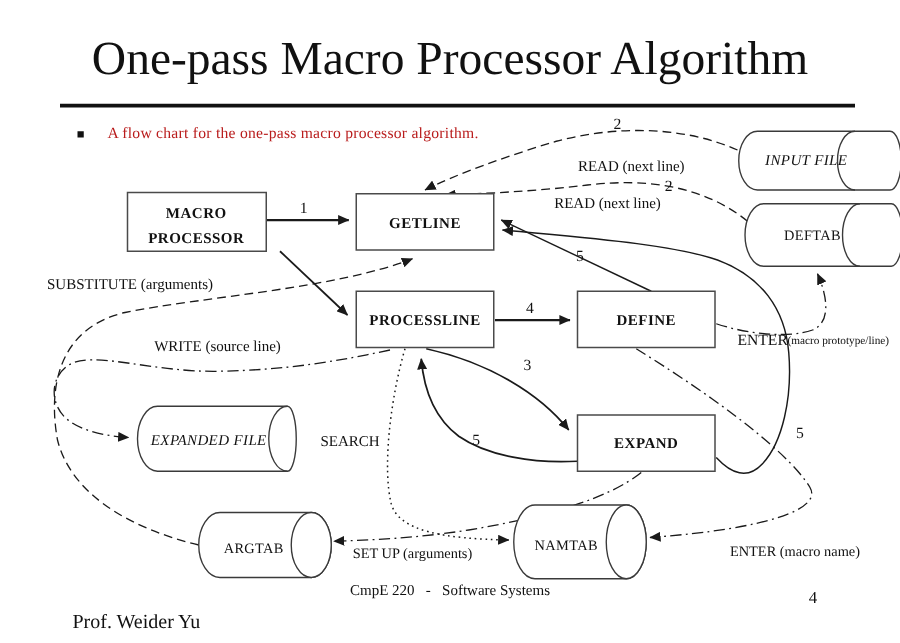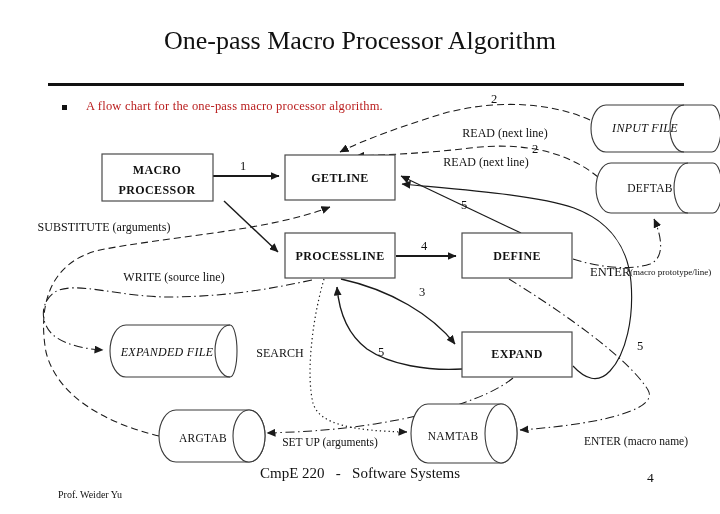--- a/index.html
+++ b/index.html
@@ -4,40 +4,40 @@
 <style>
   html,body{margin:0;padding:0;}
   body{
     width:720px;height:514px;position:relative;overflow:hidden;
     background:#ffffff;
     font-family:"Liberation Serif","DejaVu Serif",serif;
     color:#1a1a1a;
   }
   .title{
     position:absolute;top:27px;left:0;width:720px;
-    text-align:center;font-size:26px;line-height:1.1;color:#111;
+    text-align:center;font-size:38px;line-height:1.1;color:#111;
   }
   .rule{
     position:absolute;top:83px;left:48px;width:636px;height:3px;background:#111;
   }
   .bullet-square{
     position:absolute;top:105px;left:62px;width:5px;height:5px;background:#111;
   }
   .bullet-text{
     position:absolute;top:99px;left:86px;font-size:12.5px;color:#b91c1c;letter-spacing:.2px;
   }
   .footer{
     position:absolute;top:465px;left:0;width:720px;text-align:center;
-    font-size:15px;white-space:pre;color:#111;
+    font-size:12px;white-space:pre;color:#111;
   }
   .page-num{
     position:absolute;top:470px;left:647px;font-size:13.5px;color:#111;
   }
   .author{
-    position:absolute;top:489px;left:58px;font-size:10px;color:#111;
+    position:absolute;top:489px;left:58px;font-size:16px;color:#111;
   }
   svg{position:absolute;top:0;left:0;}
   svg text{font-family:"Liberation Serif","DejaVu Serif",serif;fill:#111;}
   .node-label{font-size:12px;font-weight:bold;letter-spacing:.4px;}
   .store-label{font-size:11.5px;letter-spacing:.3px;}
   .store-label.it{font-style:italic;font-size:12px;}
   .edge-label{font-size:12px;}
   .edge-label.small{font-size:11.5px;}
   .callout{font-size:12.5px;}
   .shape{fill:#ffffff;stroke:#4a4a4a;stroke-width:1.2;}

